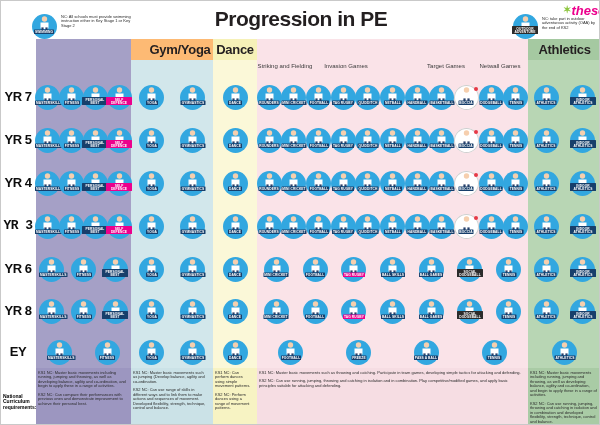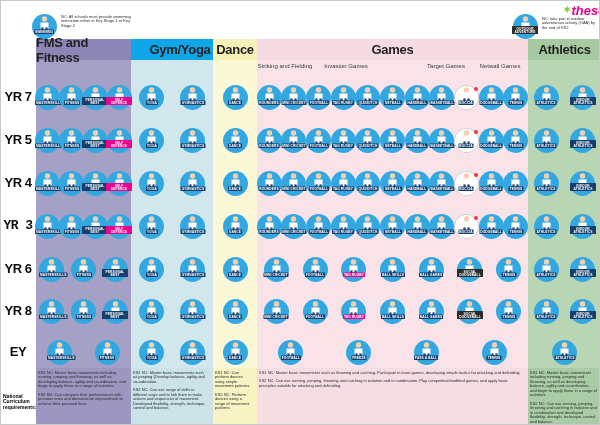--- a/index.html
+++ b/index.html
@@ -46,63 +46,62 @@
   .nc-inner .p2{margin-top:8px;}
   .nc-label{position:absolute;left:2px;top:392px;width:32px;}
   .nc-label .micro{font-size:10px;line-height:11px;font-weight:bold;width:64px;color:#000;}
   .logo{position:absolute;left:562px;top:2px;font-style:italic;font-weight:bold;font-size:13px;color:#EC008C;white-space:nowrap;}
   .logo .mark{color:#8DC63F;font-style:normal;font-size:10px;vertical-align:2px;}
 </style>
 </head>
 <body>
 
 <div id="poster">
+  <h1 class="title">Progression in PE</h1>
 
   <div class="note-text" style="left:60px;top:13px;width:72px;">
     <div class="micro" style="width:144px;">NC: All schools must provide swimming instruction either in Key Stage 1 or Key Stage 2</div>
   </div>
 
   <div class="note-text" style="left:541px;top:15px;width:57px;">
     <div class="micro" style="width:114px;">NC: take part in outdoor adventurous activity (OAA) by the end of KS2</div>
   </div>
 
   <div class="logo">
     <span class="mark">✶</span><span>these</span>
   </div>
 
   <div class="nc-label">
     <div class="micro">National Curriculum requirements:</div>
   </div>
 
 <div class="col-body" style="left: 35px; width: 95px; background: rgb(165, 160, 198);"></div>
-    <div class="col-header" style="left: 35px; width: 95px; background: rgb(140, 134, 182);">FMS and Fitness</div>
     <div class="col-footer" style="left: 35px; width: 95px; background: rgb(156, 150, 192);">
       <div class="micro nc-inner" style="width: 178px;">
         <div>KS1 NC: Master basic movements including running, jumping and throwing, as well as developing balance, agility and co-ordination, and begin to apply these in a range of activities.</div>
         <div class="p2">KS2 NC: Can compare their performances with previous ones and demonstrate improvement to achieve their personal best.</div>
       </div>
     </div>
     <div class="col-body" style="left: 130px; width: 82px; background: rgb(210, 231, 235);"></div>
-    <div class="col-header" style="left: 130px; width: 98px; background: #0ea5e9;">Gym/Yoga</div>
+    <div class="col-header" style="left: 130px; width: 98px; background: #fdba74;">Gym/Yoga</div>
     <div class="col-footer" style="left: 130px; width: 82px; background: rgb(203, 226, 231);">
       <div class="micro nc-inner" style="width: 152px;">
         <div>KS1 NC: Master basic movements such as jumping (Develop balance, agility and co-ordination.</div>
         <div class="p2">KS2 NC: Can use range of skills in different ways and to link them to make actions and sequences of movement. Developed flexibility, strength, technique, control and balance.</div>
       </div>
     </div>
     <div class="col-body" style="left: 212px; width: 44px; background: rgb(251, 248, 216);"></div>
     <div class="col-header" style="left: 212px; width: 44px; background: rgb(246, 241, 184);">Dance</div>
     <div class="col-footer" style="left: 212px; width: 44px; background: rgb(247, 243, 195);">
       <div class="micro nc-inner" style="width: 76px;">
         <div>KS1 NC: Can perform dances using simple movement patterns.</div>
         <div class="p2">KS2 NC: Perform dances using a range of movement patterns.</div>
       </div>
     </div>
     <div class="col-body" style="left: 256px; width: 271px; background: rgb(250, 227, 232);"></div>
-    <div class="col-header" style="left: 256px; width: 271px; background: rgb(245, 219, 225);">Games</div>
     <div class="col-footer" style="left: 256px; width: 271px; background: rgb(246, 221, 227);">
       <div class="micro nc-inner" style="width: 530px;">
         <div>KS1 NC: Master basic movements such as throwing and catching. Participate in team games, developing simple tactics for attacking and defending.</div>
         <div class="p2">KS2 NC: Can use running, jumping, throwing and catching in isolation and in combination. Play competitive/modified games, and apply basic principles suitable for attacking and defending.</div>
       </div>
     </div>
     <div class="sub-label" style="left: 284px;">Striking and Fielding</div>
     <div class="sub-label" style="left: 345px;">Invasion Games</div>
     <div class="sub-label" style="left: 445px;">Target Games</div>
     <div class="sub-label" style="left: 499px;">Netwall Games</div>

